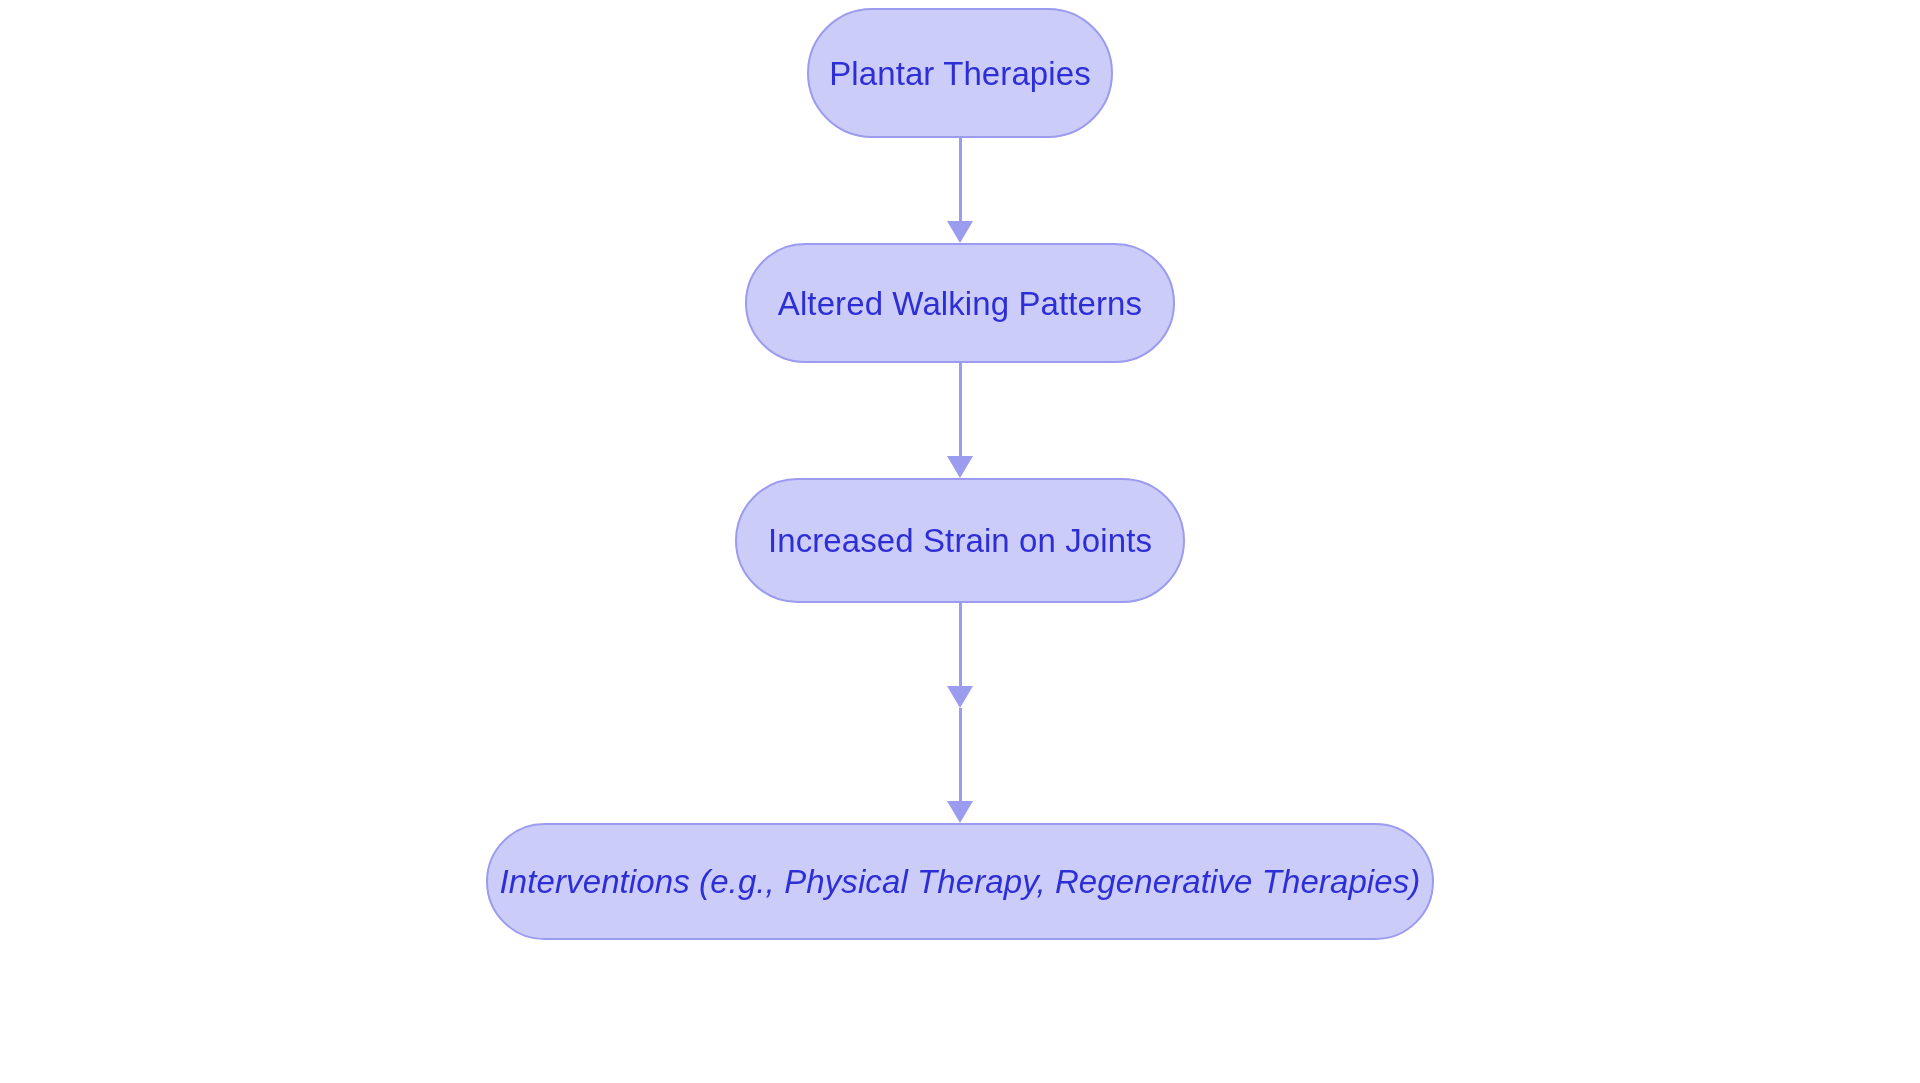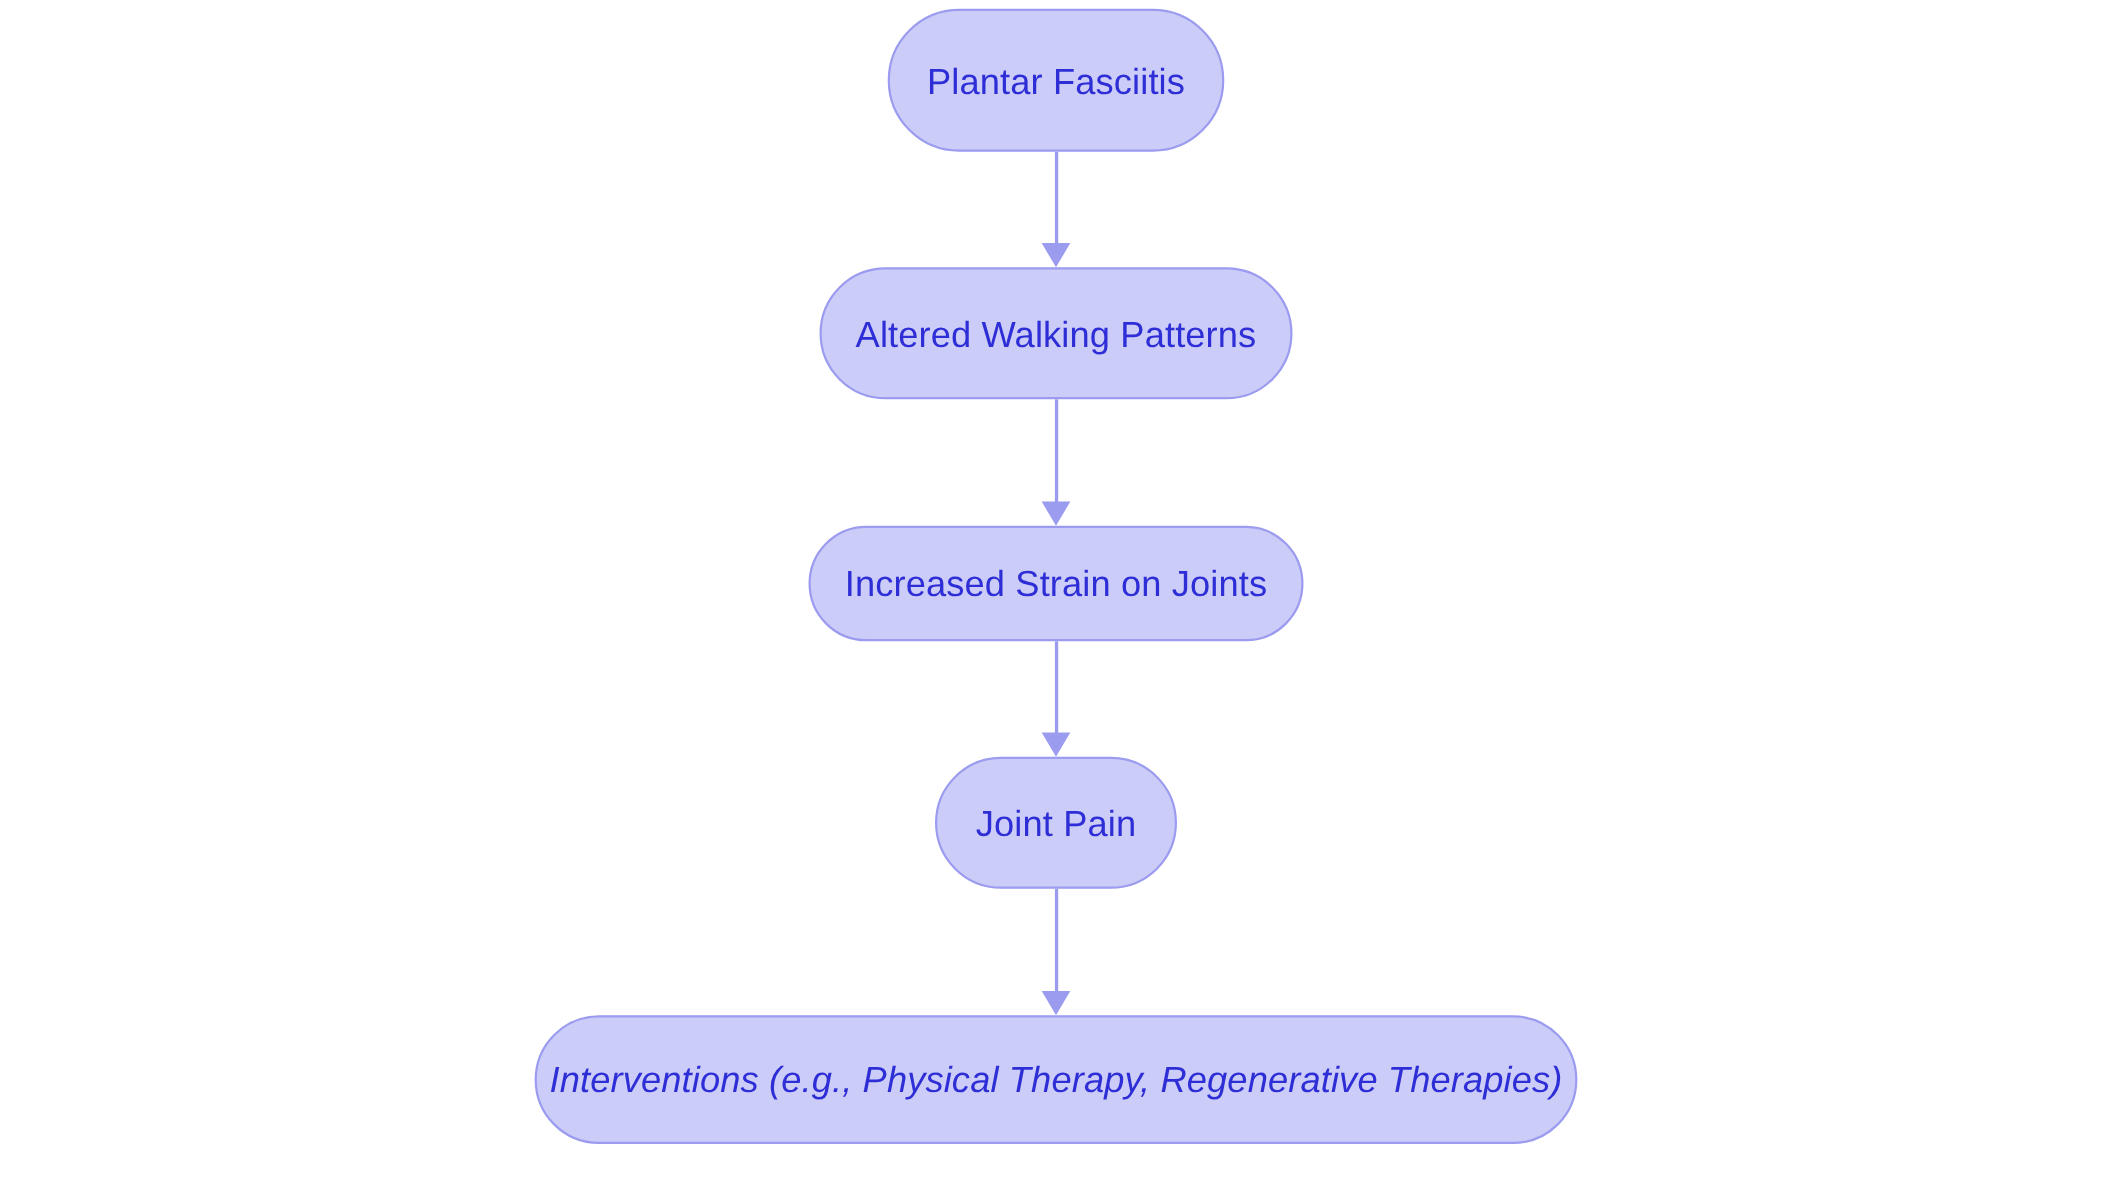--- a/index.html
+++ b/index.html
@@ -53,21 +53,21 @@
     letter-spacing: 0.1px;
     line-height: 1;
   }
 
   .node-1 { width: 306px; height: 130px; }
   .node-1 .node-label { font-size: 33px; }
 
   .node-2 { width: 430px; height: 120px; }
   .node-2 .node-label { font-size: 33px; }
 
-  .node-3 { width: 450px; height: 105px; }
+  .node-3 { width: 450px; height: 125px; }
   .node-3 .node-label { font-size: 33px; }
 
   .node-4 { width: 220px; height: 120px; }
   .node-4 .node-label { font-size: 33px; }
 
   .node-5 { width: 948px; height: 117px; }
   .node-5 .node-label { font-size: 33px; font-style: italic; }
 
   
   .connector {
@@ -102,21 +102,21 @@
 </style>
 </head>
 <body>
 
 <div id="flowchart">
   <div class="flow-column">
 
     <div class="spacer-top"></div>
 
     <div class="node node-1">
-      <span class="node-label">Plantar Fasciitis</span>
+      <span class="node-label">Plantar Therapies</span>
     </div>
 
     <div class="connector conn-1">
       <div class="conn-line"></div>
       <div class="conn-head"></div>
     </div>
 
     <div class="node node-2">
       <span class="node-label">Altered Walking Patterns</span>
     </div>
@@ -128,23 +128,20 @@
 
     <div class="node node-3">
       <span class="node-label">Increased Strain on Joints</span>
     </div>
 
     <div class="connector conn-3">
       <div class="conn-line"></div>
       <div class="conn-head"></div>
     </div>
 
-    <div class="node node-4">
-      <span class="node-label">Joint Pain</span>
-    </div>
 
     <div class="connector conn-4">
       <div class="conn-line"></div>
       <div class="conn-head"></div>
     </div>
 
     <div class="node node-5">
       <span class="node-label">Interventions (e.g., Physical Therapy, Regenerative Therapies)</span>
     </div>
 

